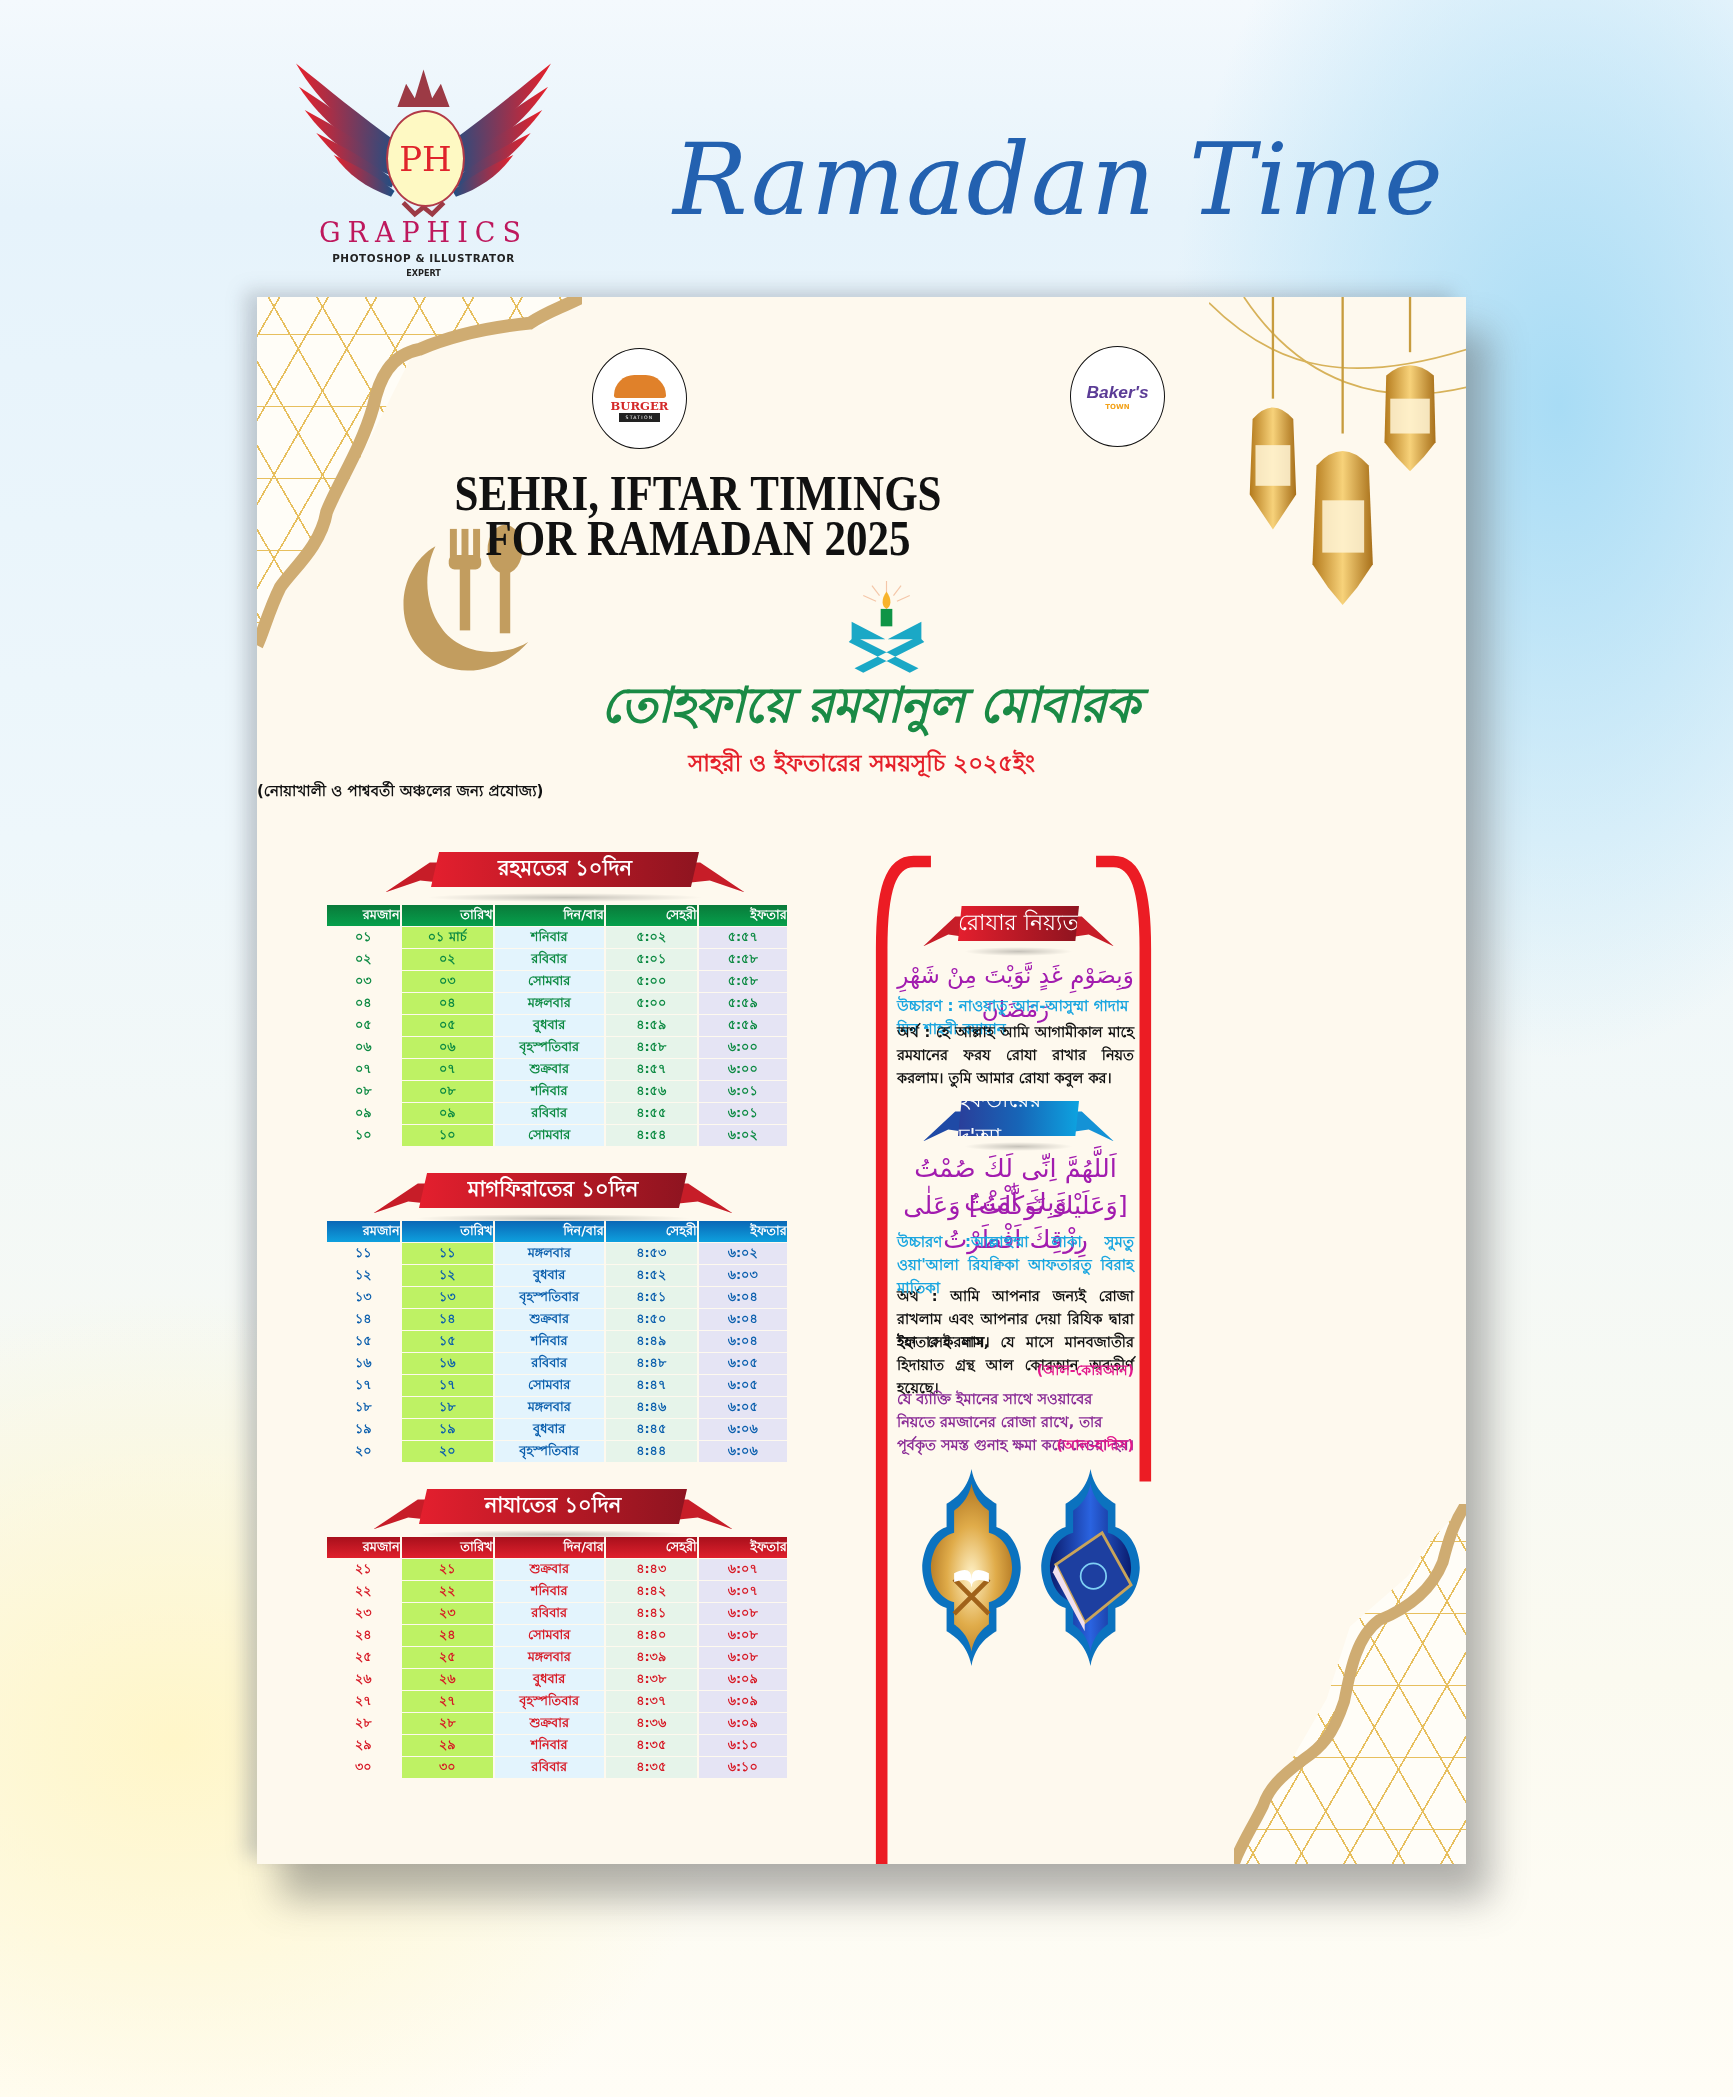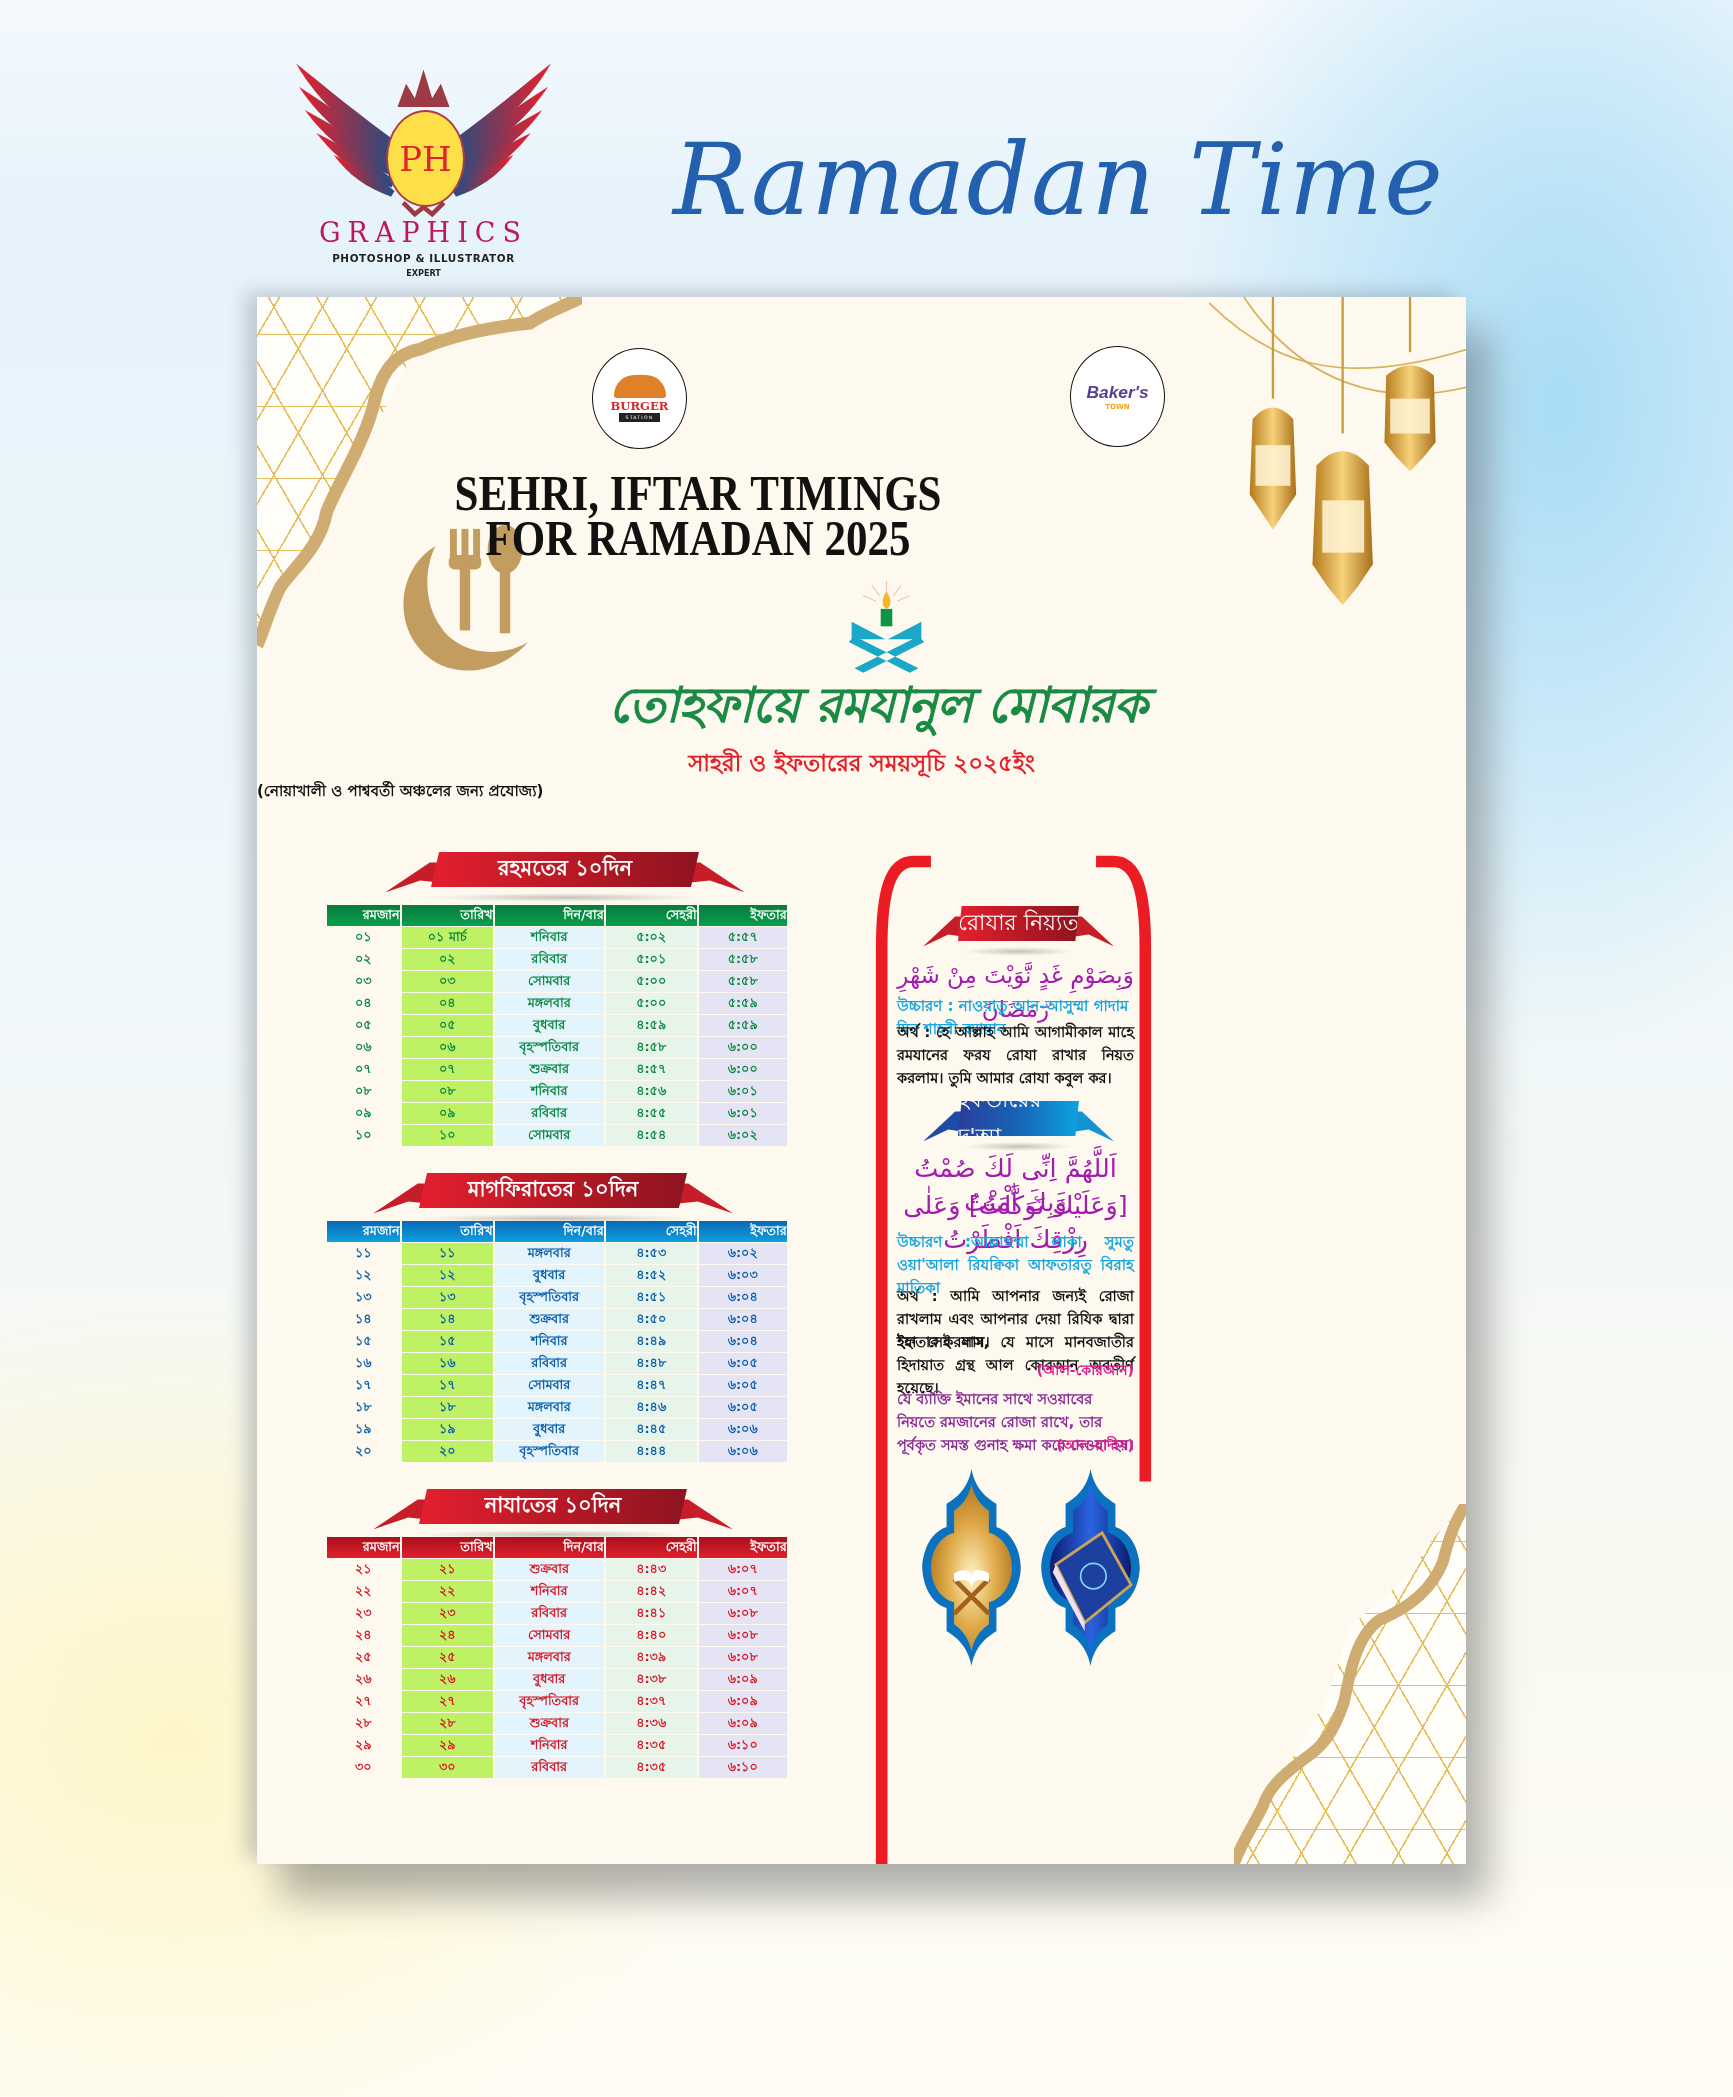--- a/index.html
+++ b/index.html
@@ -13,21 +13,21 @@
     background: radial-gradient(ellipse 522px 870px at 522px 406px, #a8dcf5 0%, rgba(168,220,245,0.0) 75%); }
   .abs { position:absolute; }
 
   
   .logo { left:290px; top:52px; width:267px; height:232px; }
   .logo-text { position:absolute; left:0; width:267px; text-align:center; }
   .logo-graphics { top:165px; font-family:"DejaVu Serif", serif; font-size:27px; letter-spacing:7px; color:#be185d; }
   .logo-sub { top:200px; font-size:10.4px; font-weight:bold; color:#222; letter-spacing:0.6px; }
   .logo-sub2 { top:216px; font-size:8.1px; font-weight:bold; color:#222; }
   .ph-circle { position:absolute; left:96px; top:58px; width:75px; height:93px; border-radius:50%;
-    border:2.9px solid #b23a48; background:#fde047; display:flex; align-items:center; justify-content:center;
+    border:2.9px solid #b23a48; background:#fef9c3; display:flex; align-items:center; justify-content:center;
     font-family:"DejaVu Serif", serif; font-size:34px; color:#e0242b; }
 
   .site-title { left:673px; top:122px; font-family:"DejaVu Serif", serif; font-style:italic;
     font-size:99px; color:#2361b0; letter-spacing:1.2px; white-space:nowrap; }
 
   
   .poster { left:257px; top:297px; width:1209px; height:1567px; background:#fef9ee;
     box-shadow: 23px 35px 35px rgba(90,90,90,0.45), -11.6px -5.8px 17.4px rgba(120,130,140,0.35); overflow:hidden; }
   .pattern { position:absolute; background-color:#fffdf7;
     background-image:
@@ -50,21 +50,21 @@
   .burger-name { font-family:"DejaVu Serif", serif; font-weight:bold; font-size:11.6px; color:#d42a2a; margin-top:1.2px; }
   .burger-sub { background:#222; color:#fff; font-size:4.6px; letter-spacing:1.2px; padding:1.7px 7px; }
   .baker-name { font-family:Liberation Sans, sans-serif; font-style:italic; font-weight:bold; font-size:17.4px; color:#5b3c96; }
   .baker-sub { font-size:7px; font-weight:bold; color:#f3a21a; }
 
   .main-title { left:0; width:882px; top:174px; text-align:center; font-family:"Liberation Serif", serif;
     font-weight:bold; font-size:50px; line-height:45px; color:#111; transform:scaleX(0.86); transform-origin:441px 0; }
 
   .quran-icon { left:583px; top:284px; width:93px; height:93px; }
 
-  .bn-title { left:16px; width:1209px; top:371px; text-align:center; font-size:49px; font-weight:bold; color:#1a8a45; font-style:italic; letter-spacing:-1.2px; }
+  .bn-title { left:8px; width:1209px; top:371px; text-align:center; font-size:49px; font-weight:bold; color:#1a8a45; font-style:italic; letter-spacing:-1.2px; }
   .bn-subtitle { left:0; width:1209px; top:448px; text-align:center; font-size:23px; font-weight:bold; color:#e5202a; }
   .bn-note { left:0; width:1425px; top:482px; text-align:left; font-size:15px; font-weight:bold; color:#111; }
 
   .lanterns { left:952px; top:0; width:258px; height:366px; }
 
   
   .ribbon { position:absolute; height:41px; }
   .ribbon .band { position:absolute; left:46px; right:46px; top:0; height:35px; color:#fff; font-weight:bold;
     font-size:21px; display:flex; align-items:center; justify-content:center; clip-path: polygon(3% 0, 100% 0, 97% 100%, 0 100%); }
   .ribbon .tail-l, .ribbon .tail-r { position:absolute; top:10.4px; width:64px; height:30px; }

